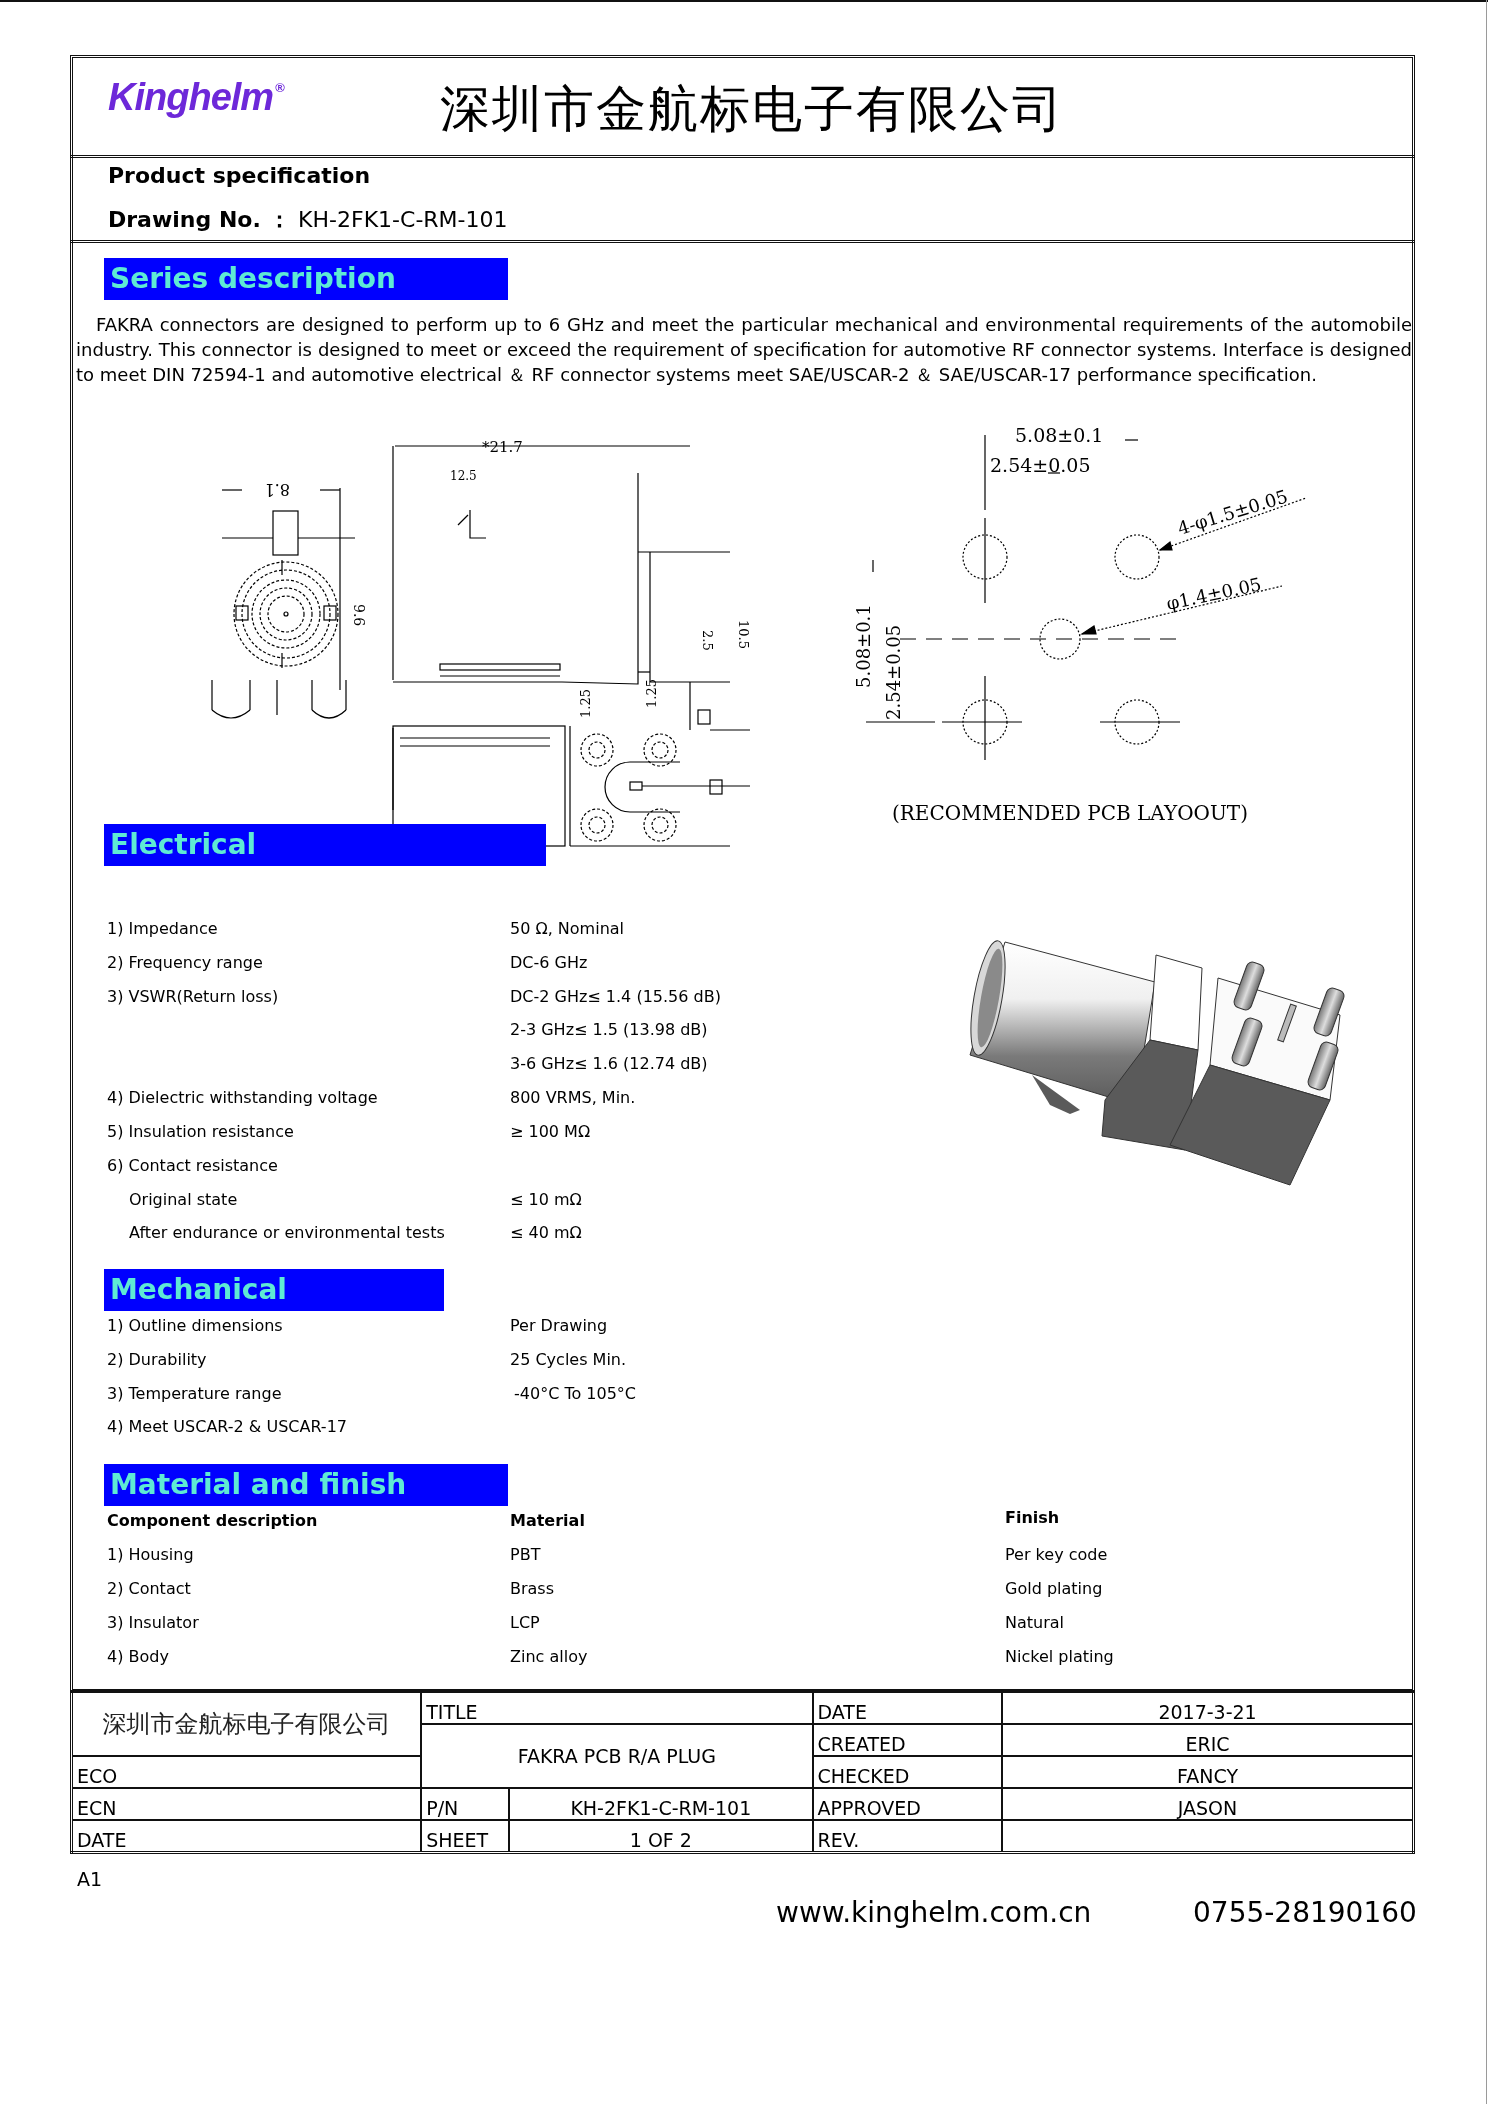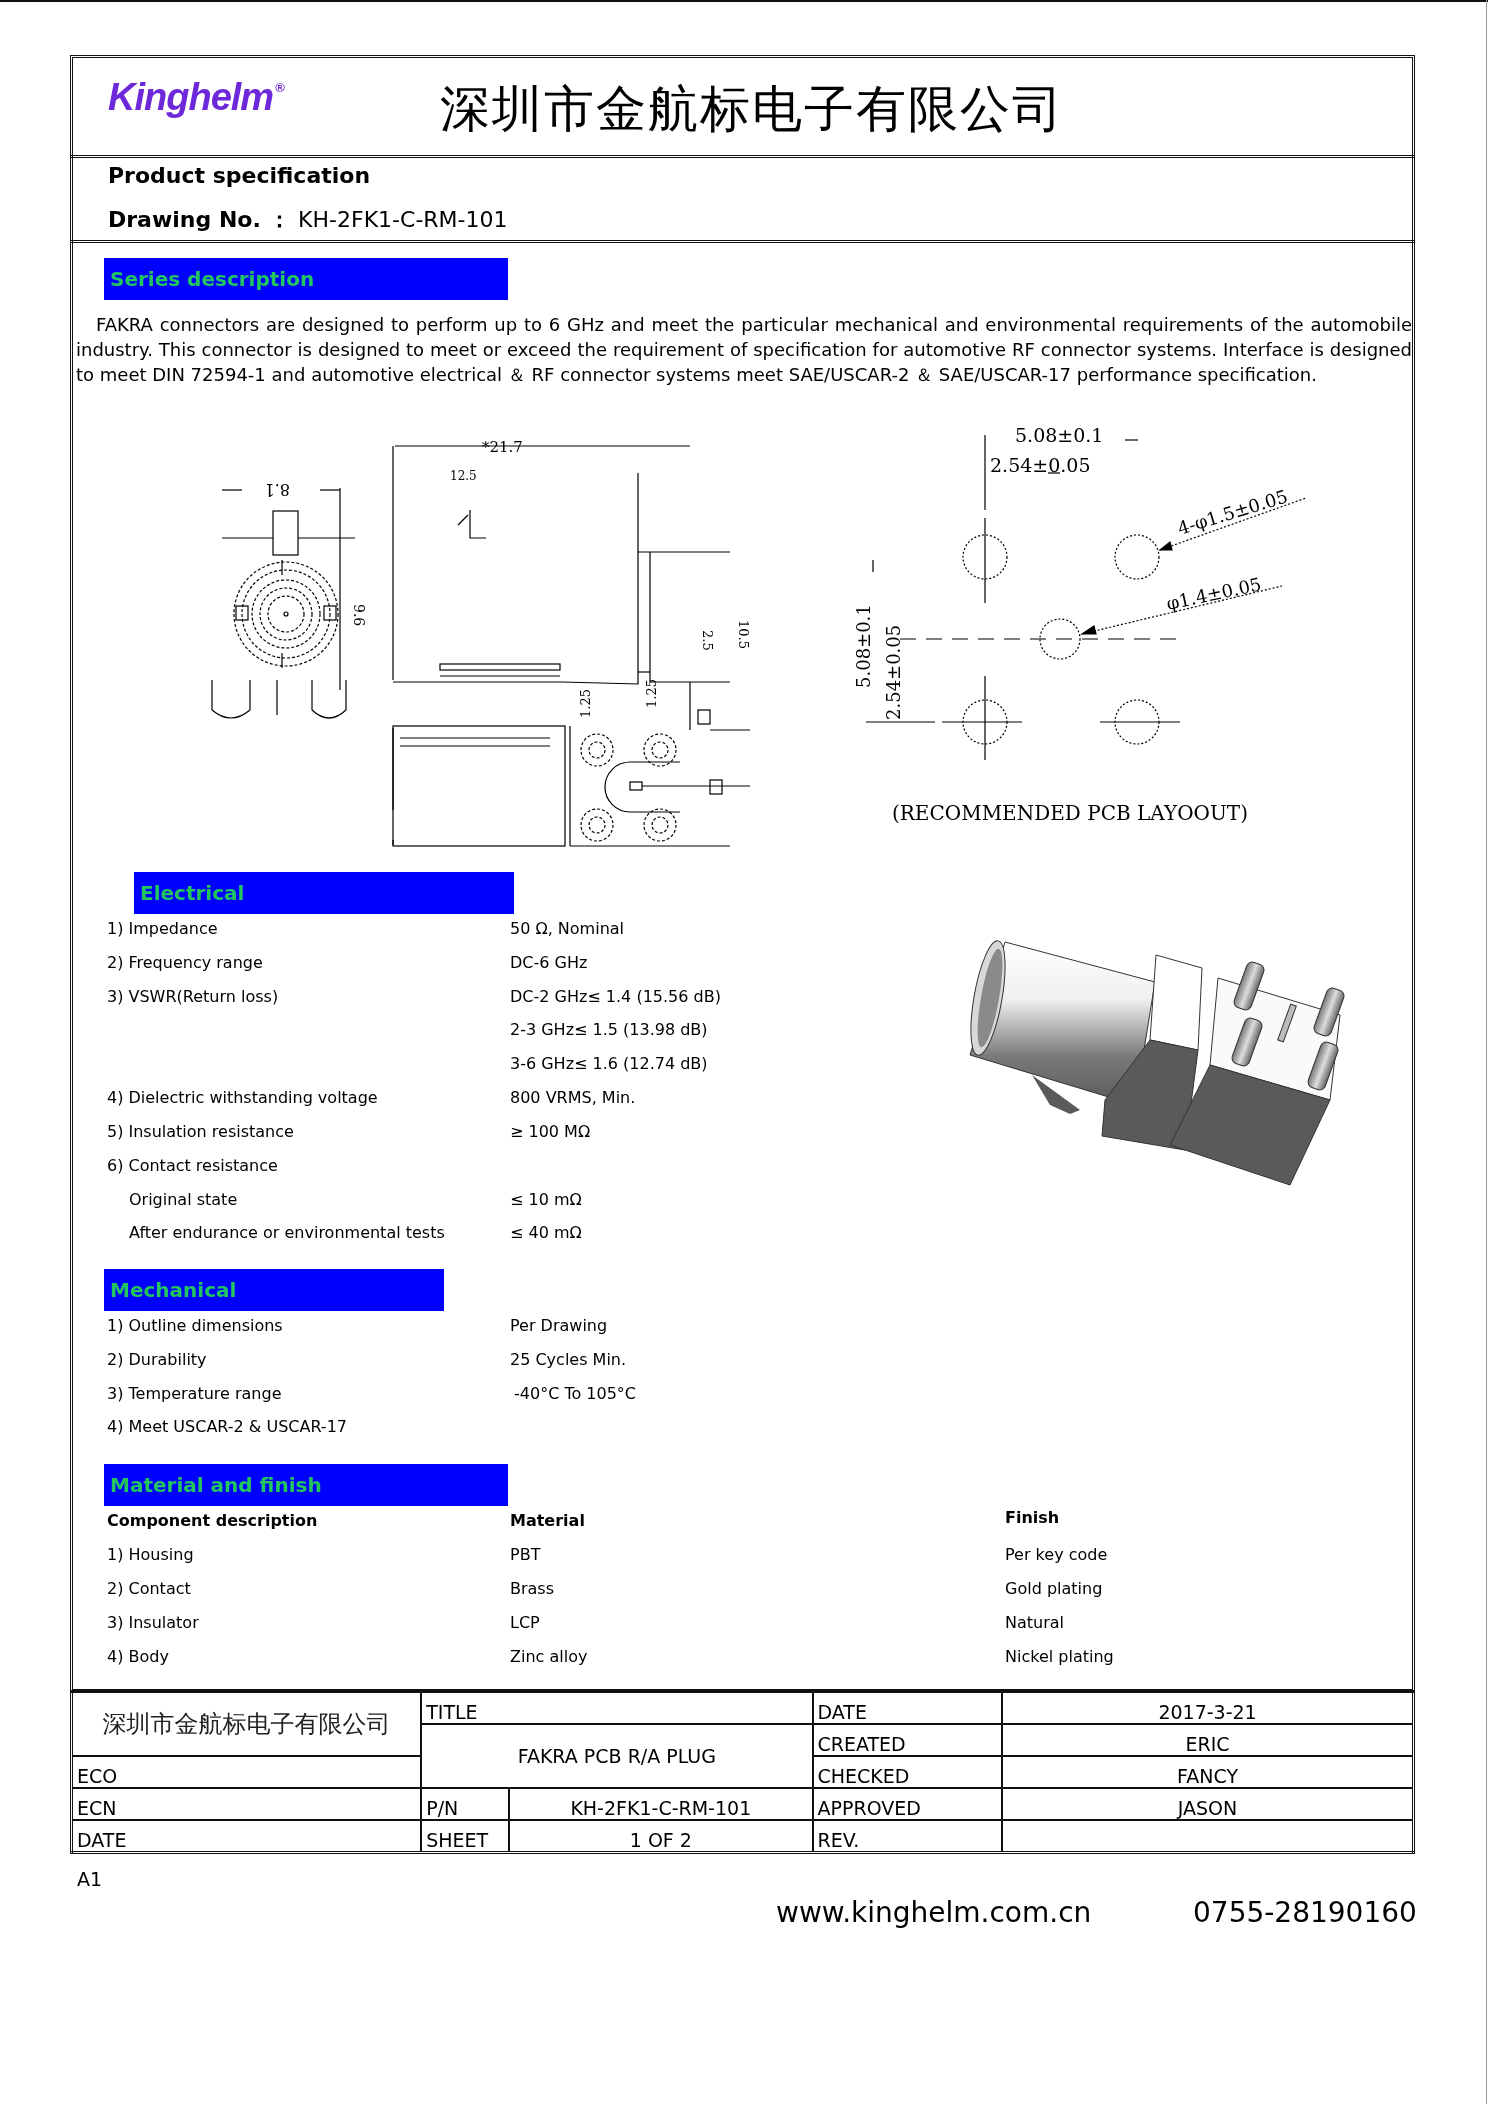--- a/index.html
+++ b/index.html
@@ -3,22 +3,22 @@
 <meta charset="utf-8">
 <style>
   html, body { margin:0; padding:0; background:#fff; }
   body { width:1488px; height:2104px; position:relative; overflow:hidden;
          font-family:"DejaVu Sans", "Liberation Sans", sans-serif; color:#000; }
   .page-top { position:absolute; left:0; top:0; width:1488px; height:2px; background:#111; }
   .page-right { position:absolute; right:1px; top:0; width:1px; height:2104px; background:#9a9a9a; }
   .abs { position:absolute; }
   .frame { position:absolute; border:3px double #111; box-sizing:border-box; }
   .hline { position:absolute; height:0; border-top:3px double #111; }
-  .banner { position:absolute; background:#0000ff; color:#22c55e; font-weight:bold;
-            font-size:20px; line-height:42px; padding-left:6px; box-sizing:border-box;
+  .banner { position:absolute; background:#0000ff; color:#5eead4; font-weight:bold;
+            font-size:28px; line-height:42px; padding-left:6px; box-sizing:border-box;
             font-family:"DejaVu Sans", sans-serif; }
   .spec-row { position:absolute; font-size:16px; white-space:nowrap; }
   .logo { position:absolute; left:108px; top:76px; color:#6d28d9; font-weight:bold; font-style:italic;
           font-size:38px; font-family:"Liberation Sans", sans-serif; letter-spacing:-1px; }
   .logo sup { font-size:13px; font-style:normal; vertical-align:top; position:relative; top:4px; margin-left:2px; }
   .company { position:absolute; left:440px; top:76px; font-size:50px; font-family:"DejaVu Serif", serif; letter-spacing:2px; font-weight:normal; }
   .doc-title { position:absolute; left:108px; font-size:22px; font-weight:bold; font-family:"DejaVu Sans", sans-serif; }
   .para { position:absolute; left:76px; top:312px; width:1336px; font-size:18px; line-height:25px; text-align:justify; }
   .para .indent { padding-left:20px; }
   table.tb { position:absolute; left:70px; top:1690px; width:1345px; border-collapse:collapse;
@@ -150,21 +150,21 @@
   <text x="360" y="125" font-size="18" fill="#000" stroke="none" transform="rotate(-17 360 125)">4-φ1.5±0.05</text>
   <line x1="262" y1="224" x2="462" y2="176" stroke-dasharray="2 2"></line>
   <polygon points="262,224 274,216 276,224" fill="#000"></polygon>
   <text x="348" y="200" font-size="18" fill="#000" stroke="none" transform="rotate(-12 348 200)">φ1.4±0.05</text>
   <text x="50" y="278" font-size="18" fill="#000" stroke="none" transform="rotate(-90 50 278)">5.08±0.1</text>
   <text x="80" y="310" font-size="18" fill="#000" stroke="none" transform="rotate(-90 80 310)">2.54±0.05</text>
   <line x1="53" y1="150" x2="53" y2="162"></line>
   <text x="72" y="410" font-size="20" fill="#000" stroke="none">(RECOMMENDED PCB LAYOOUT)</text>
 </svg>
 
-<div class="banner" style="left:104px; top:872px; width:380px; height:42px;margin-left:30px;">Electrical</div>
+<div class="banner" style="left:104px; top:824px; width:442px; height:42px;">Electrical</div>
 <div class="spec-row" style="left:107px; top:919px;">1) Impedance</div>
 <div class="spec-row" style="left:510px; top:919px;">50 Ω, Nominal</div>
 <div class="spec-row" style="left:107px; top:953px;">2) Frequency range</div>
 <div class="spec-row" style="left:510px; top:953px;">DC-6 GHz</div>
 <div class="spec-row" style="left:107px; top:987px;text-align:center;">3) VSWR(Return loss)</div>
 <div class="spec-row" style="left:510px; top:987px;">DC-2 GHz≤ 1.4 (15.56 dB)</div>
 <div class="spec-row" style="left:510px; top:1020px;">2-3 GHz≤ 1.5 (13.98 dB)</div>
 <div class="spec-row" style="left:510px; top:1054px;">3-6 GHz≤ 1.6 (12.74 dB)</div>
 <div class="spec-row" style="left:107px; top:1088px;">4) Dielectric withstanding voltage</div>
 <div class="spec-row" style="left:510px; top:1088px;">800 VRMS, Min.</div>

